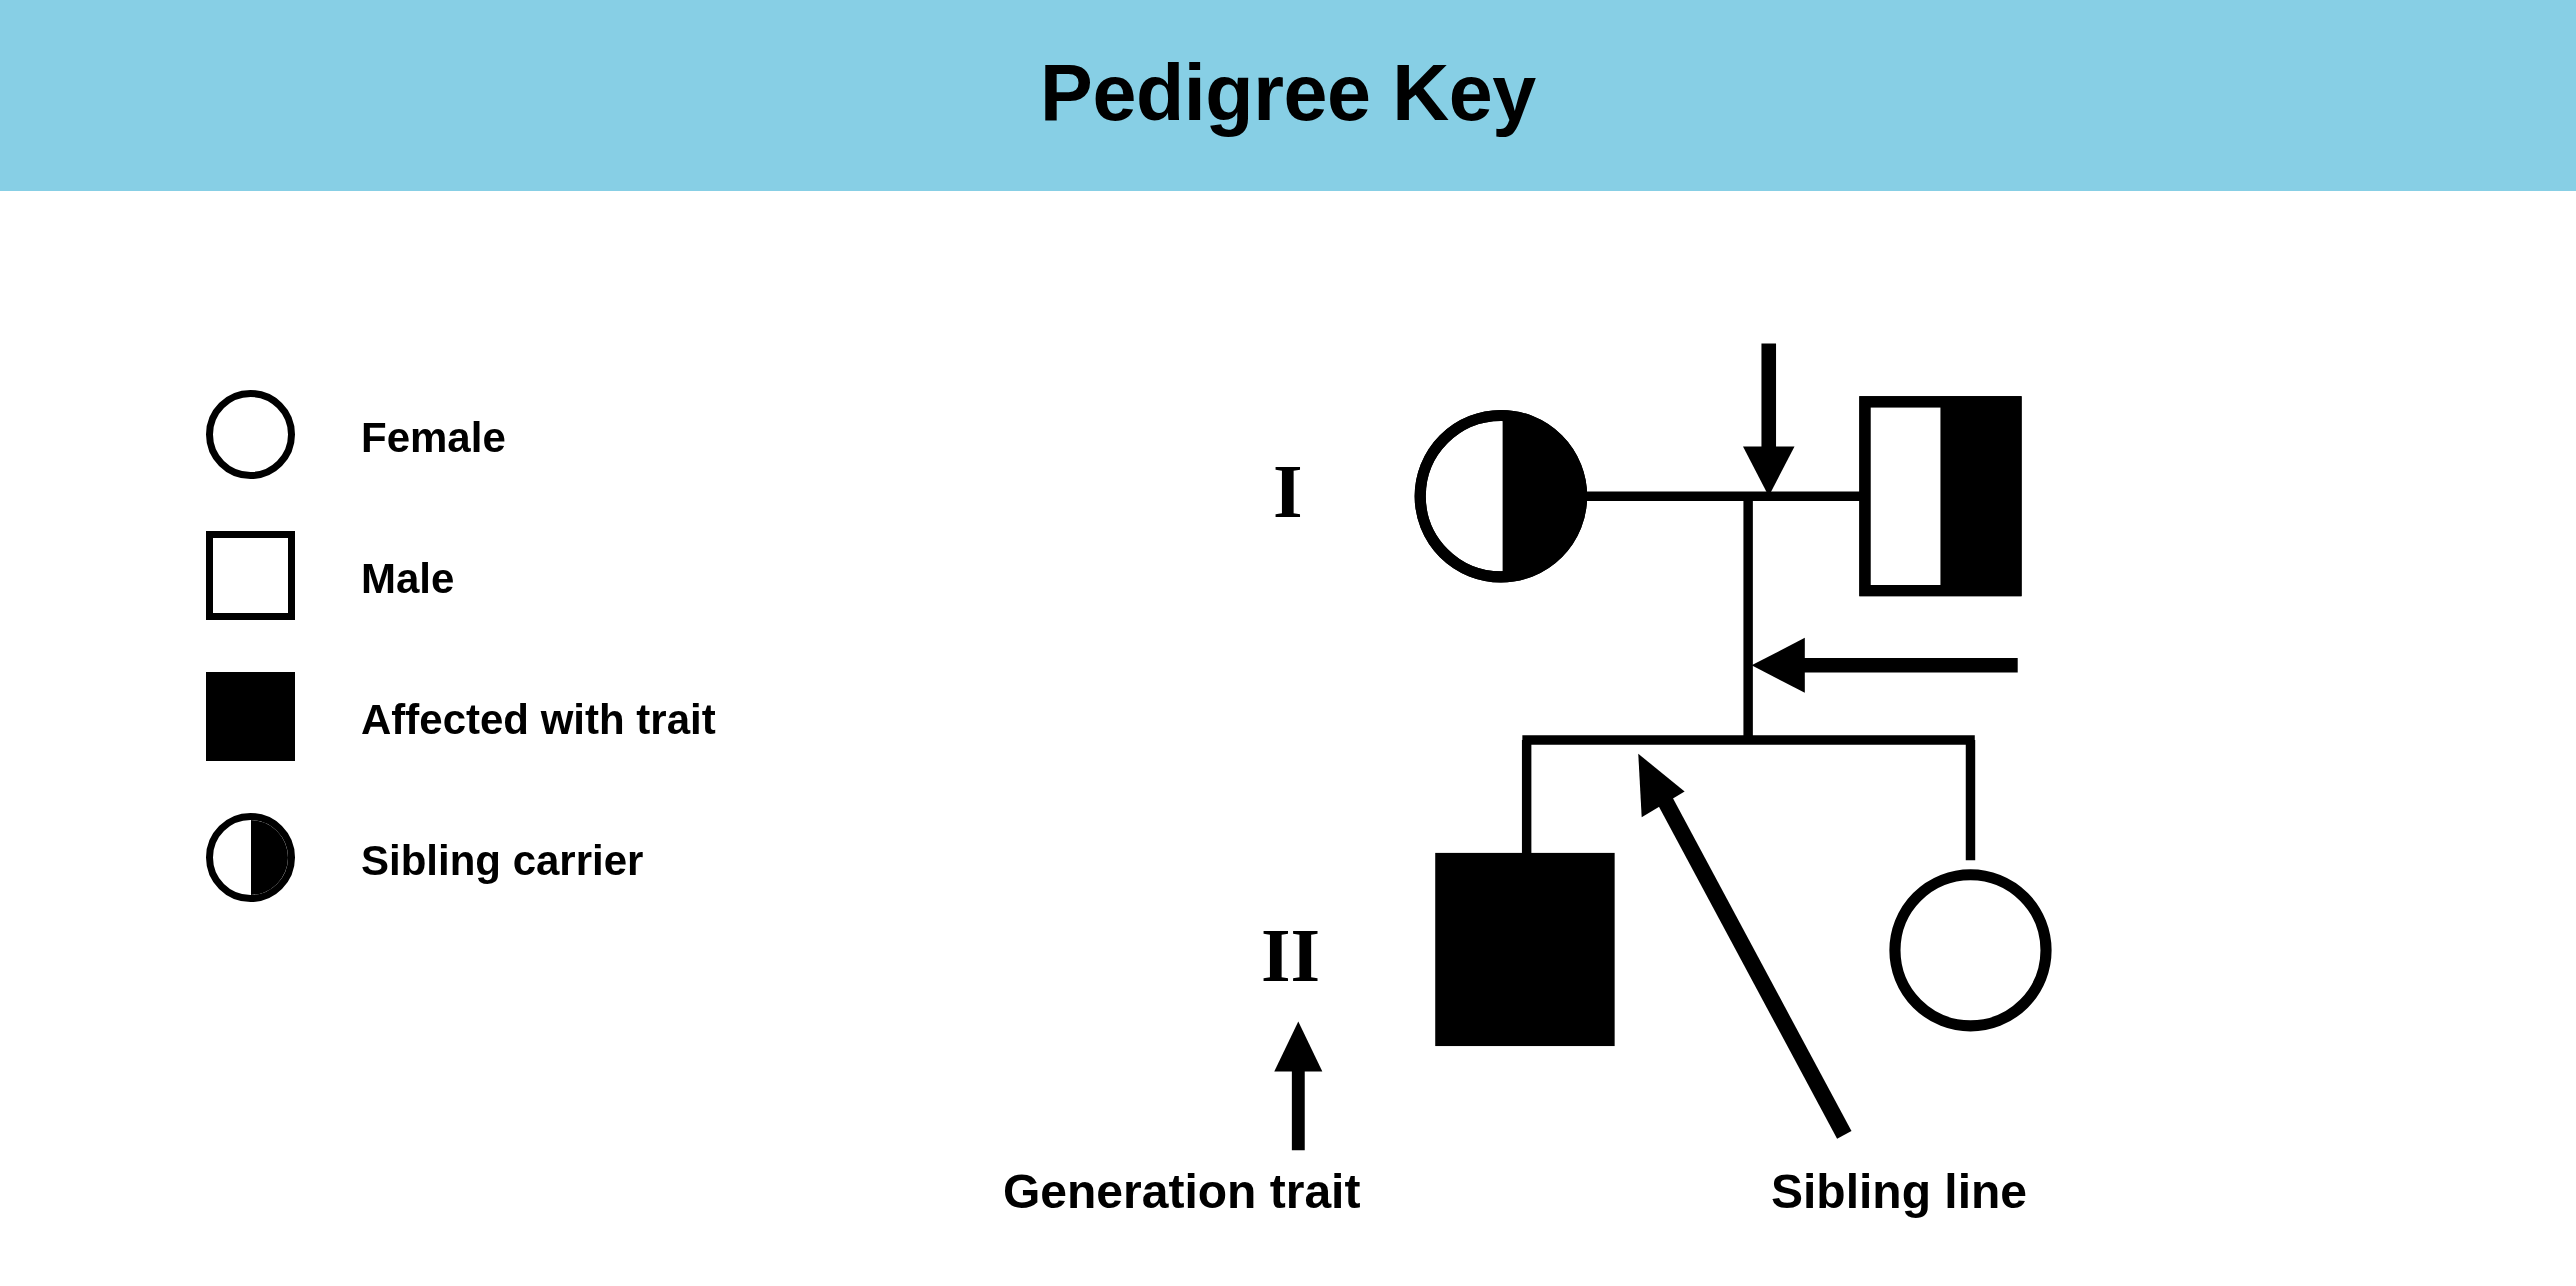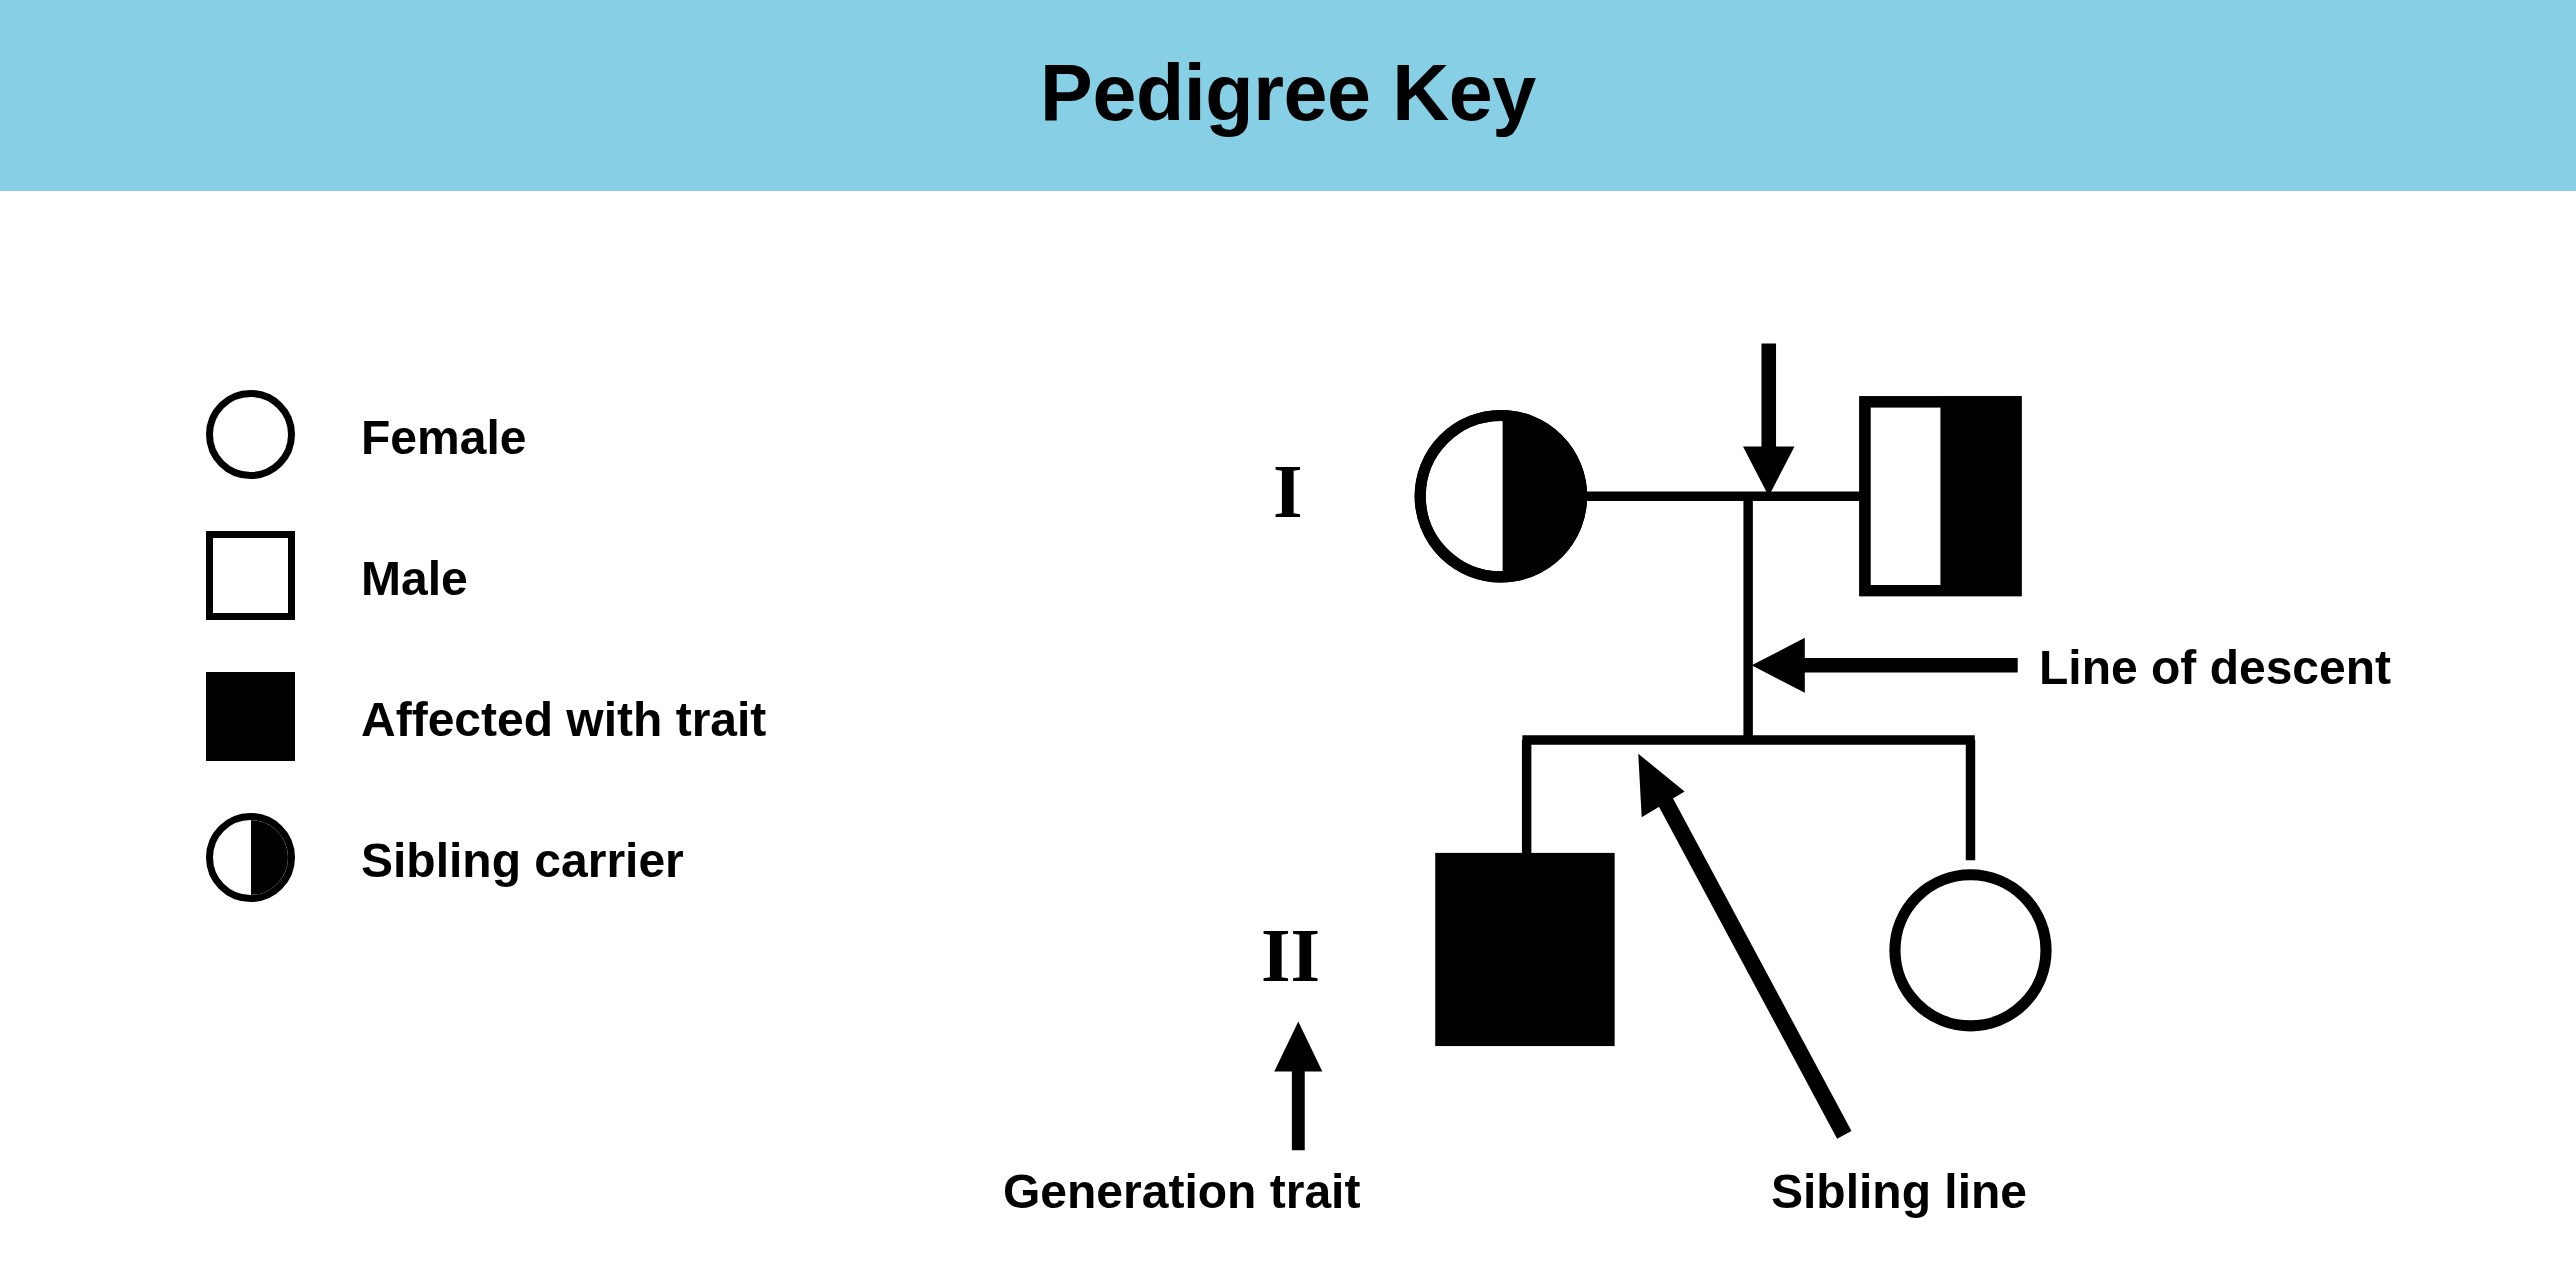--- a/index.html
+++ b/index.html
@@ -58,21 +58,21 @@
     position: absolute;
     left: 0;
     top: 12px;
     width: 89px;
     height: 89px;
   }
   .legend-label {
     position: absolute;
     left: 155px;
     top: 20.6px;
-    font-size: 48px;
+    font-size: 42px;
     font-weight: bold;
     color: #000000;
     white-space: nowrap;
     line-height: 77px;
   }
 
   
   .sym-circle-open {
     width: 100%;
     height: 100%;
@@ -270,20 +270,19 @@
 
       <g>
         <line x1="2148" y1="1322" x2="1928" y2="912" stroke="#000" stroke-width="19"></line>
         <polygon points="1908,878 1912,952 1962,922" fill="#000"></polygon>
       </g>
     </svg>
 
     <div class="gen-label" id="gen-label-1">I</div>
     <div class="gen-label" id="gen-label-2">II</div>
 
-    <div class="anno-label" id="label-line-of-descent">Line of descent</div>
     <div class="anno-label" id="label-generation-number">Generation trait</div>
     <div class="anno-label" id="label-sibling-line">Sibling line</div>
 
   </div>
 
 </div>
 
 
 </body></html>

